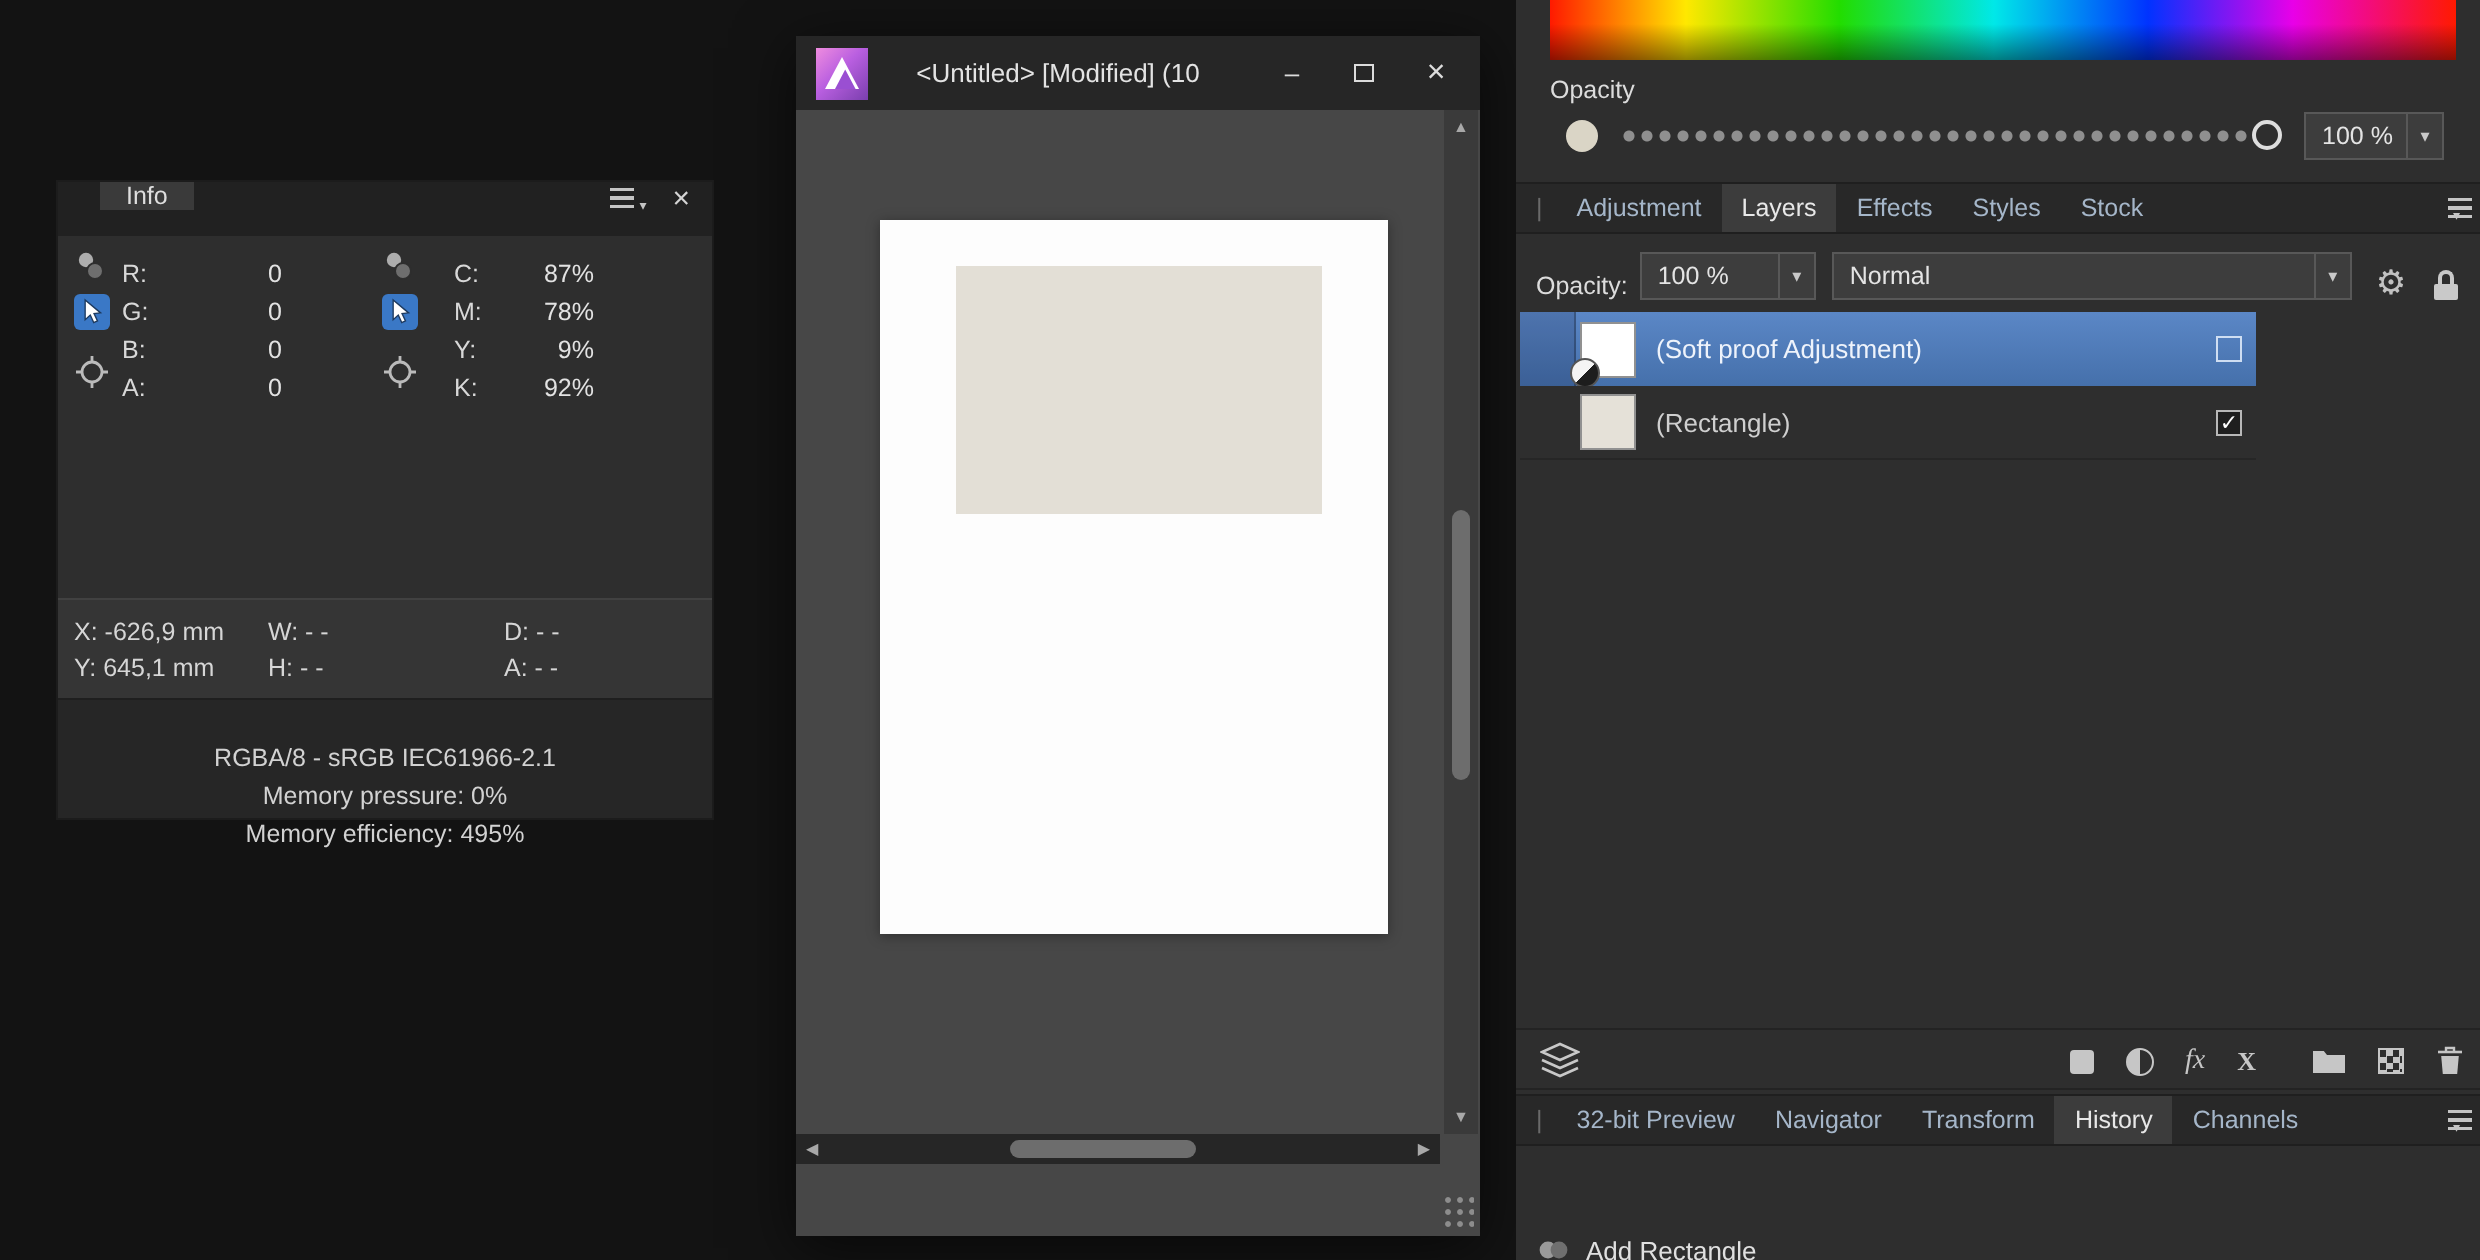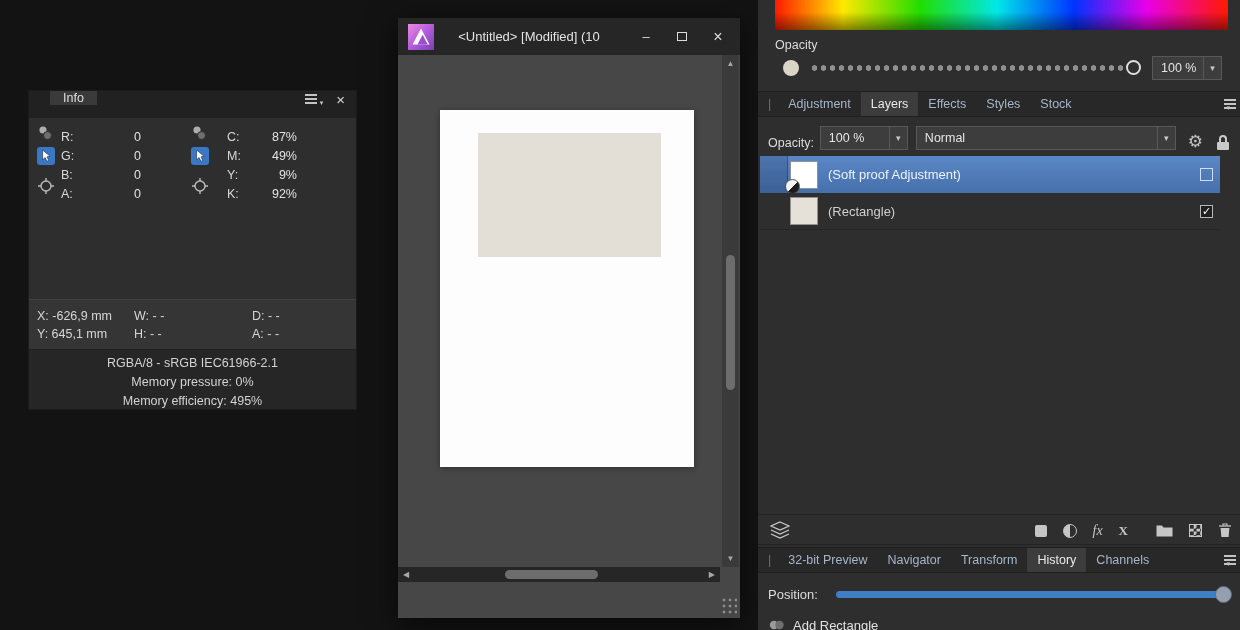--- a/index.html
+++ b/index.html
@@ -19,21 +19,21 @@
 .ri{position:absolute;left:0}
 .ri1{top:4px}.ri2{top:26px}.ri3{top:56px}
 .cursor-box{width:18px;height:18px;background:#3a78c6;border-radius:3px;display:flex;align-items:center;justify-content:center}
 .rows{position:absolute;top:6px}
 .rrow{display:flex;height:19px;align-items:center}
 .rlabel{width:24px;color:#d8d8d8}
 .rvalue{flex:1;text-align:right;color:#e2e2e2}
 .coords{position:absolute;left:0;right:0;top:208px;height:50px;background:#353535;border-top:1px solid #414141;padding:7px 0 0 8px;line-height:18px}
 .cline{display:flex}
 .c1{width:97px}.c2{width:118px}
-.info-footer{position:absolute;left:0;right:0;top:258px;bottom:0;background:#262626;border-top:1px solid #1f1f1f;text-align:center;padding-top:4px;line-height:19px;color:#d2d2d2}
+.info-footer{position:absolute;left:0;right:0;top:258px;bottom:0;background:#262626;border-top:1px solid #1f1f1f;text-align:center;padding-top:20px;line-height:19px;color:#d2d2d2}
 
 
 #doc-window{position:absolute;left:398px;top:18px;width:342px;height:600px;background:#474747;box-shadow:0 6px 28px rgba(0,0,0,.6)}
 .doc-titlebar{position:absolute;left:0;right:0;top:0;height:37px;background:#262626;display:flex;align-items:center;padding:0 8px}
 .doc-logo{width:26px;height:26px;margin-left:2px;background:linear-gradient(135deg,#ef8cdf 0%,#b95fe0 45%,#7a3fae 100%)}
 .doc-title{flex:1;text-align:center;color:#e3e3e3;font-size:13px;white-space:nowrap;overflow:hidden}
 .win-btn{width:28px;height:26px;display:flex;align-items:center;justify-content:center;color:#dcdcdc;margin-left:8px;font-size:13px}
 .max-box{width:10px;height:9px;border:1.5px solid #dcdcdc}
 .doc-canvas{position:absolute;left:0;right:20px;top:37px;height:512px;background:#474747;overflow:hidden}
 .doc-page{position:absolute;left:42px;top:55px;width:254px;height:357px;background:#fdfdfd;box-shadow:0 1px 6px rgba(0,0,0,.35)}
@@ -64,21 +64,21 @@
 .drag-bar{color:#6a6a6a;align-self:center;margin:0 7px 0 10px}
 .panel-tab{padding:0 10px;display:flex;align-items:center}
 .panel-tab.active{background:#3c3c3c;color:#e8e8e8}
 .tab-right{margin-left:auto;display:flex;align-items:center;padding-right:10px}
 .blend-row{position:absolute;left:0;right:0;top:122px;height:28px;display:flex;align-items:flex-end}
 .blend-label{margin-left:10px;color:#dcdcdc}
 .gear{font-size:17px;color:#c2c2c2;margin-left:12px;line-height:1}
 .lock-icon{width:12px;height:15px;position:relative;margin-left:14px}
 .lock-body{position:absolute;bottom:0;width:12px;height:8px;background:#c9c9c9;border-radius:1px}
 .lock-shackle{position:absolute;top:0;left:2px;width:8px;height:9px;border:2px solid #c9c9c9;border-bottom:none;border-radius:4px 4px 0 0}
-.layer-row{position:absolute;left:2px;width:460px;height:37px;display:flex;align-items:center}
+.layer-row{position:absolute;left:2px;width:368px;height:37px;display:flex;align-items:center}
 .layer-row.selected{background:linear-gradient(#5b87c6,#4570ab)}
 .layer-row.normal{background:#2e2e2e;border-bottom:1px solid #262626}
 .layer-strip{width:28px;align-self:stretch}
 .layer-row.selected .layer-strip{background:rgba(0,0,30,.14);border-right:1px solid rgba(0,0,0,.25)}
 .layer-thumb{width:28px;height:28px;background:#fff;border:1px solid #919191;position:relative;margin-left:2px}
 .layer-thumb.beige{background:#e5e1d8}
 .softproof-badge{position:absolute;left:-6px;bottom:-6px;width:15px;height:15px;border-radius:50%;border:1px solid #555;background:linear-gradient(135deg,#f4f4f4 50%,#1d1d1d 50%)}
 .layer-name{margin-left:10px;font-size:13px;color:#cfcfcf}
 .layer-row.selected .layer-name{color:#eef3fb}
 .layer-check{margin-left:auto;margin-right:7px;width:13px;height:13px;display:flex;align-items:center;justify-content:center;font-size:11px;color:#fff}
@@ -170,21 +170,21 @@
           <path d="M9 1 V4.2 M9 13.8 V17 M1 9 H4.2 M13.8 9 H17"></path>
         </svg>
     </span>
     <div class="rows" style="margin-left:36px;width:70px">
       <div class="rrow">
           <span class="rlabel">C:</span>
           <span class="rvalue">87%</span>
         </div>
       <div class="rrow">
           <span class="rlabel">M:</span>
-          <span class="rvalue">49%</span>
+          <span class="rvalue">78%</span>
         </div>
       <div class="rrow">
           <span class="rlabel">Y:</span>
           <span class="rvalue">9%</span>
         </div>
       <div class="rrow">
           <span class="rlabel">K:</span>
           <span class="rvalue">92%</span>
         </div>
     </div>
@@ -350,25 +350,20 @@
     <div class="panel-tab">Navigator</div>
     <div class="panel-tab">Transform</div>
     <div class="panel-tab active">History</div>
     <div class="panel-tab">Channels</div>
     <div class="tab-right">
       <span class="hamburger"></span>
       <span class="mini-caret">▾</span>
     </div>
   </div>
 
-  <div class="position-row">
-    <span class="position-label">Position:</span>
-    <div class="position-track"></div>
-    <div class="position-handle"></div>
-  </div>
 
   <div class="history-row">
     <span style="margin-left:10px">
       <svg width="17" height="14" viewBox="0 0 17 14">
           <circle cx="6" cy="7" r="4.2" fill="#9a9a9a"></circle>
           <circle cx="11.5" cy="7" r="4.2" fill="#6f6f6f"></circle>
         </svg>
     </span>
     <span class="history-label">Add Rectangle</span>
   </div>

